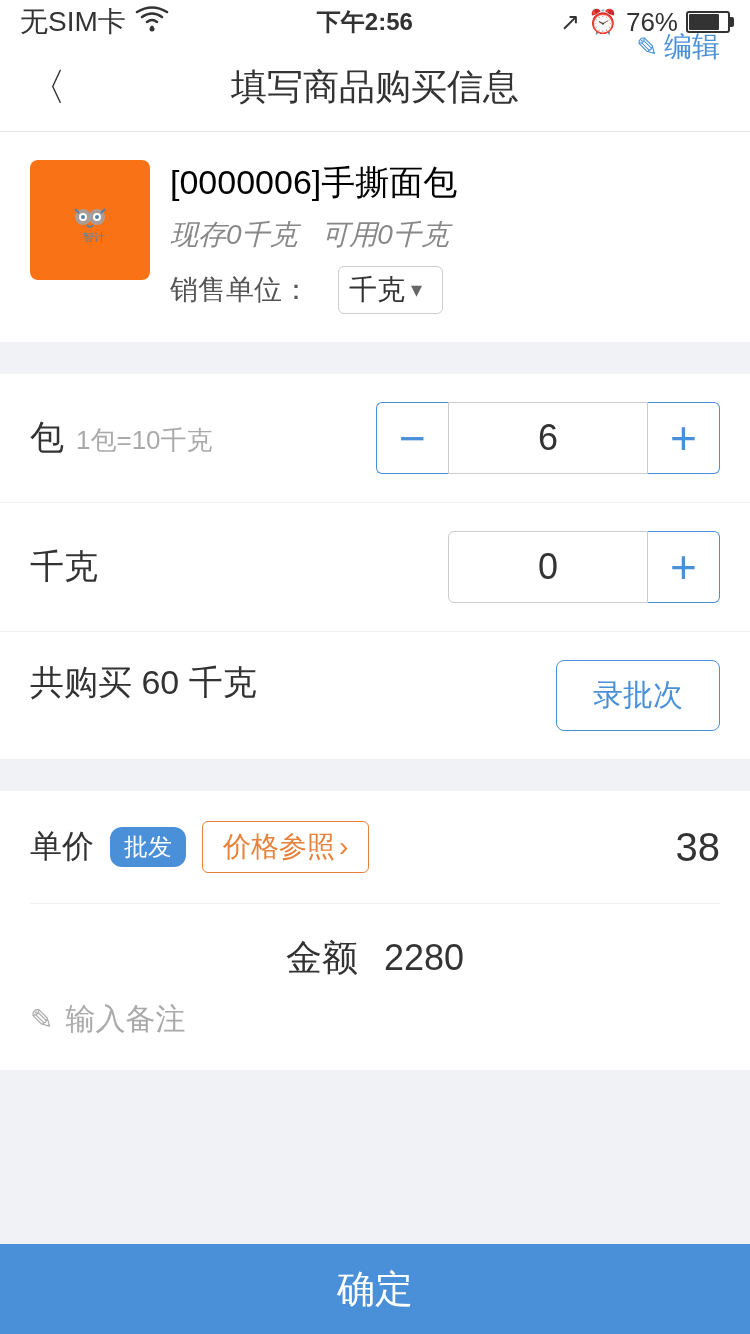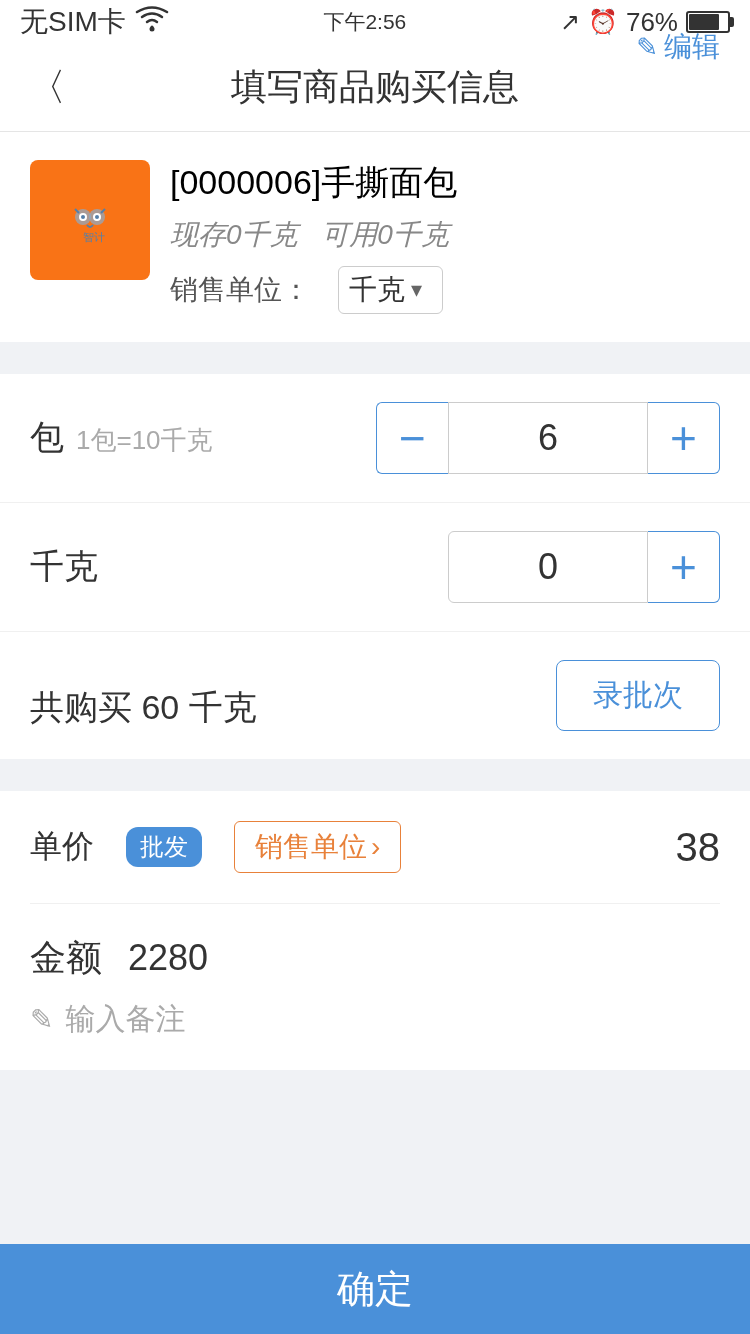--- a/index.html
+++ b/index.html
@@ -18,21 +18,21 @@
       height: 44px;
       background: #fff;
       display: flex;
       align-items: center;
       justify-content: space-between;
       padding: 0 20px;
       font-size: 28px;
       color: #333;
     }
     .status-left { display: flex; align-items: center; gap: 8px; }
-    .status-center { font-size: 21px; font-weight: 400; }
+    .status-center { font-size: 24px; font-weight: 700; }
     .status-right { display: flex; align-items: center; gap: 8px; font-size: 26px; }
     .battery-icon {
       display: inline-block;
       width: 44px; height: 22px;
       border: 2px solid #333;
       border-radius: 3px;
       position: relative;
       vertical-align: middle;
     }
     .battery-icon::after {
@@ -195,21 +195,21 @@
     .qty-input-no-minus {
       border-radius: 6px 0 0 6px;
       border-left: 1px solid #ccc;
     }
 
     
     .total-section {
       background: #fff;
       padding: 28px 30px;
       display: flex;
-      align-items: flex-end;
+      align-items: flex-start;
       justify-content: space-between;
       margin-bottom: 16px;
     }
     .total-text {
       font-size: 34px;
       color: #333;
     }
     .batch-btn {
       border: 1px solid #4a90d9;
       color: #4a90d9;
@@ -222,21 +222,21 @@
 
     
     .price-section {
       background: #fff;
       padding: 30px 30px 0;
       margin-bottom: 0;
     }
     .price-row {
       display: flex;
       align-items: center;
-      gap: 32px;
+      gap: 16px;
       padding-bottom: 30px;
       border-bottom: 1px solid #f0f0f0;
     }
     .price-label { font-size: 32px; color: #333; }
     .price-tag {
       background: #4a90d9;
       color: #fff;
       font-size: 24px;
       padding: 4px 14px;
       border-radius: 12px;
@@ -257,20 +257,21 @@
       margin-left: auto;
       font-size: 40px;
       color: #333;
       font-weight: 500;
     }
 
     
     .amount-section {
       background: #fff;
       padding: 30px 30px;
+      text-align: center;
     }
     .amount-row {
       font-size: 36px;
       color: #333;
       font-weight: 500;
       margin-bottom: 16px;
     }
     .note-row {
       display: flex;
       align-items: center;
@@ -415,21 +416,21 @@
     <button class="batch-btn">录批次</button>
   </div>
 
   <div class="separator"></div>
 
   <div class="price-section">
     <div class="price-row">
       <span class="price-label">单价</span>
       <span class="price-tag">批发</span>
       <button class="price-ref-btn">
-        <span>销售单位</span>
+        <span>价格参照</span>
         <span>›</span>
       </button>
       <span class="price-value">38</span>
     </div>
   </div>
 
   <div class="amount-section">
     <div class="amount-row">
       <span>金额</span>
       <span style="margin-left:16px;">2280</span>

